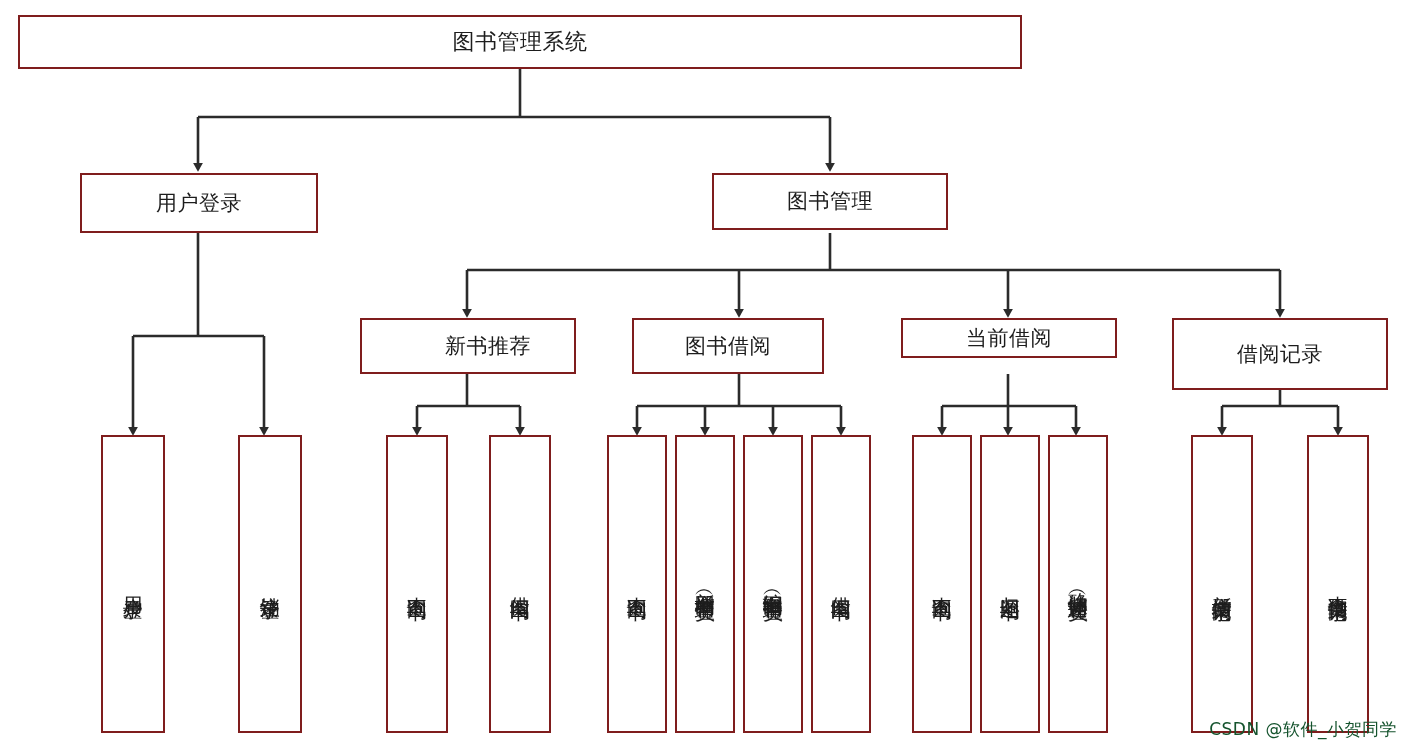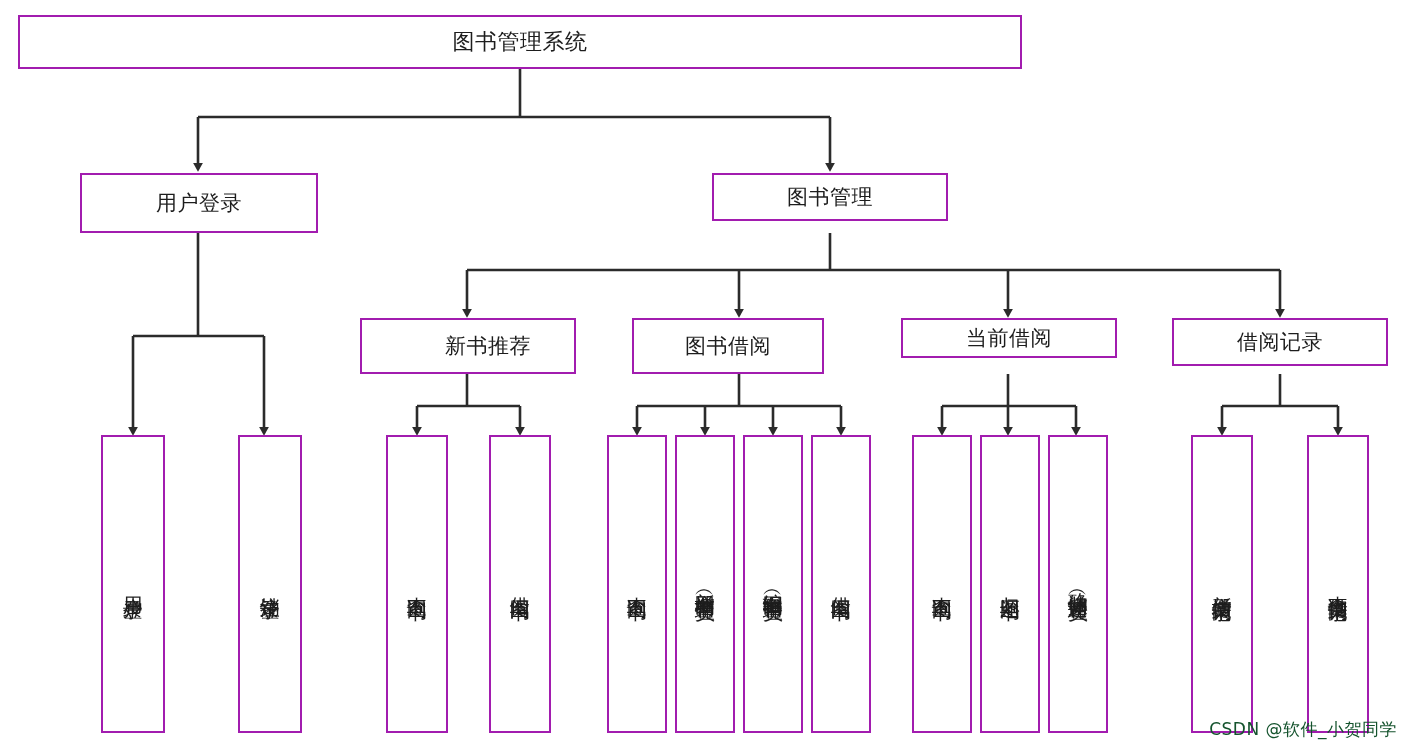--- a/index.html
+++ b/index.html
@@ -23,21 +23,21 @@
     left: 0;
     top: 0;
     width: 1405px;
     height: 747px;
     display: block;
   }
   .node-box {
     position: absolute;
     box-sizing: border-box;
     background: #ffffff;
-    border: 2px solid #a21caf;
+    border: 2px solid #7f1d1d;
     display: flex;
     align-items: center;
     justify-content: center;
     overflow: hidden;
   }
   .node-label-h {
     font-size: 21px;
     color: #1d1d1d;
     line-height: 1.15;
     letter-spacing: 0.5px;
@@ -131,34 +131,34 @@
     </g>
   </svg>
 
   <div class="node-box root" style="left:18px; top:15px; width:1004px; height:54px;">
     <span class="node-label-h">图书管理系统</span>
   </div>
 
   <div class="node-box" style="left:80px; top:173px; width:238px; height:60px;">
     <span class="node-label-h">用户登录</span>
   </div>
-  <div class="node-box" style="left:712px; top:173px; width:236px; height:48px;">
+  <div class="node-box" style="left:712px; top:173px; width:236px; height:57px;">
     <span class="node-label-h">图书管理</span>
   </div>
 
   <div class="node-box" style="left:360px; top:318px; width:216px; height:56px;padding-left:40px;">
     <span class="node-label-h">新书推荐</span>
   </div>
   <div class="node-box" style="left:632px; top:318px; width:192px; height:56px;">
     <span class="node-label-h">图书借阅</span>
   </div>
   <div class="node-box" style="left:901px; top:318px; width:216px; height:40px;">
     <span class="node-label-h">当前借阅</span>
   </div>
-  <div class="node-box" style="left:1172px; top:318px; width:216px; height:48px;">
+  <div class="node-box" style="left:1172px; top:318px; width:216px; height:72px;">
     <span class="node-label-h">借阅记录</span>
   </div>
 
   <div class="node-box leaf" style="left:101px; top:435px; width:64px; height:298px;">
     <span class="node-label-v">用户登录</span>
   </div>
   <div class="node-box leaf" style="left:238px; top:435px; width:64px; height:298px;">
     <span class="node-label-v">注销登录</span>
   </div>
 

